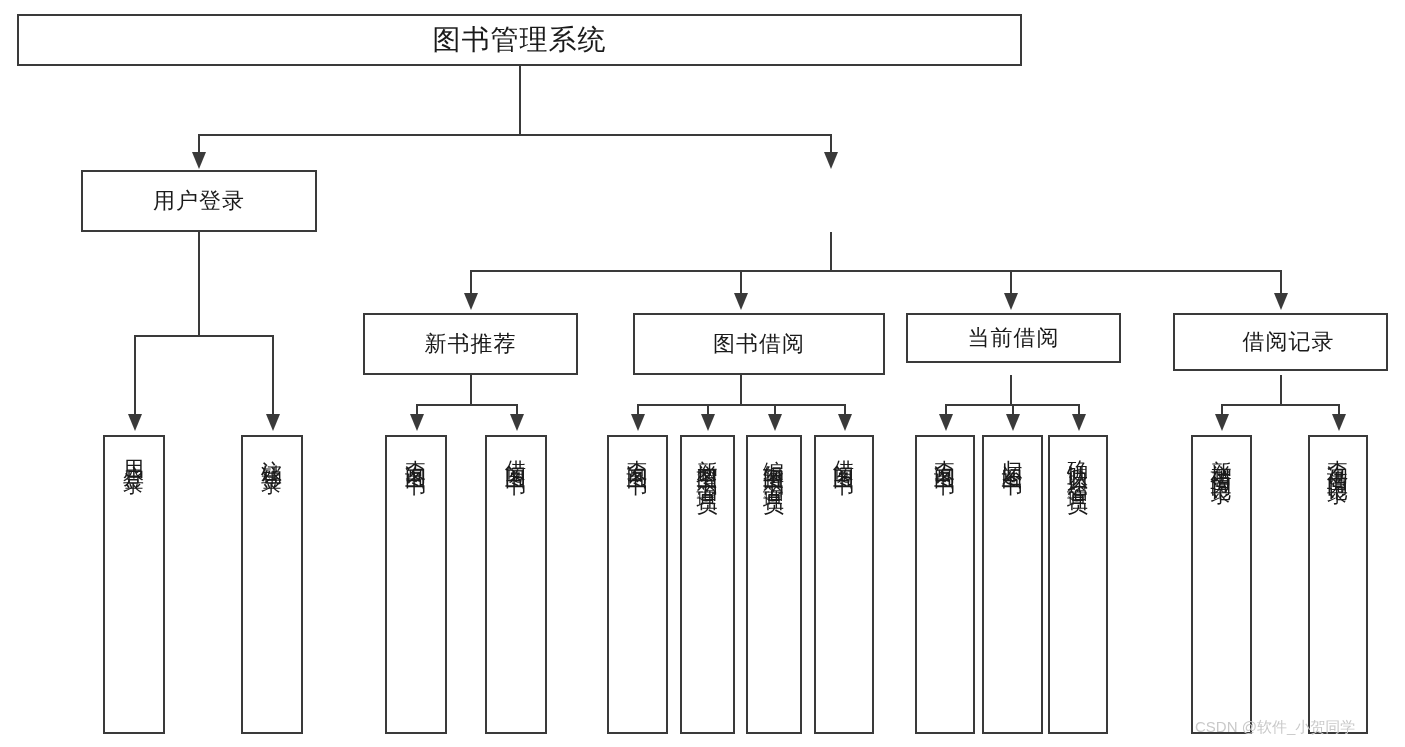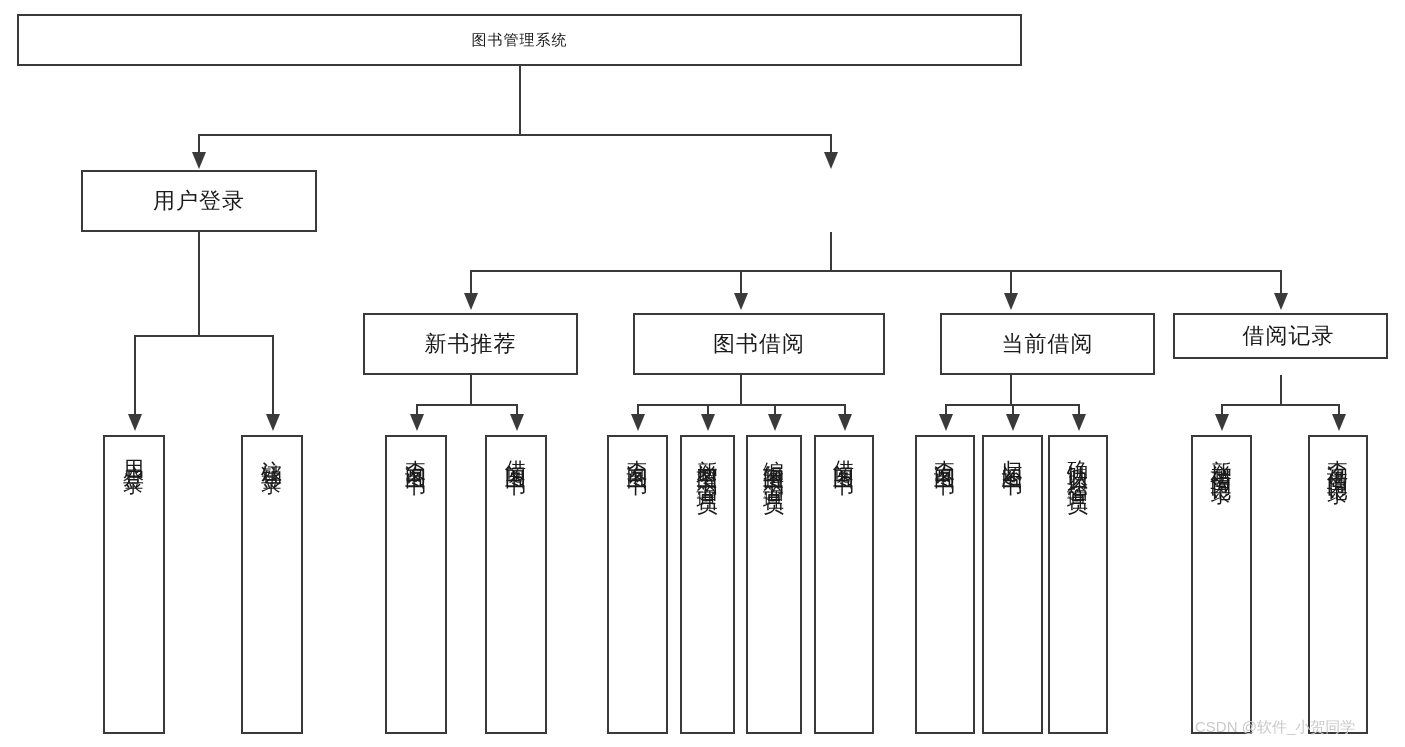--- a/index.html
+++ b/index.html
@@ -33,21 +33,21 @@
     display: block;
     text-align: center;
     letter-spacing: 1px;
     line-height: 1.15;
   }
   
   .node.horiz .label {
     font-size: 22px;
     white-space: nowrap;
   }
-  .node.root .label { font-size: 15px; }
+  .node.root .label { font-size: 28px; }
   
   .node.vert {
     align-items: flex-start;
     justify-content: center;
     padding-top: 6px;
   }
   .node.vert .label {
     writing-mode: vertical-rl;
     text-orientation: upright;
     font-size: 21px;
@@ -150,24 +150,24 @@
   <div class="node horiz" style="left:81px; top:170px; width:236px; height:62px;">
     <span class="label">用户登录</span>
   </div>
 
   <div class="node horiz" style="left:363px; top:313px; width:215px; height:62px;">
     <span class="label">新书推荐</span>
   </div>
   <div class="node horiz" style="left:633px; top:313px; width:252px; height:62px;">
     <span class="label">图书借阅</span>
   </div>
-  <div class="node horiz" style="left:940px; top:313px; width:215px; height:62px;">
+  <div class="node horiz" style="left:906px; top:313px; width:215px; height:50px;">
     <span class="label">当前借阅</span>
   </div>
-  <div class="node horiz" style="left:1173px; top:313px; width:215px; height:46px;padding-left:16px;">
+  <div class="node horiz" style="left:1173px; top:313px; width:215px; height:58px;padding-left:16px;">
     <span class="label">借阅记录</span>
   </div>
 
   <div class="node vert" style="left:103px; top:435px; width:62px; height:299px;">
     <span class="label">用户登录</span>
   </div>
   <div class="node vert" style="left:241px; top:435px; width:62px; height:299px;">
     <span class="label">注销登录</span>
   </div>
   <div class="node vert" style="left:385px; top:435px; width:62px; height:299px;">

